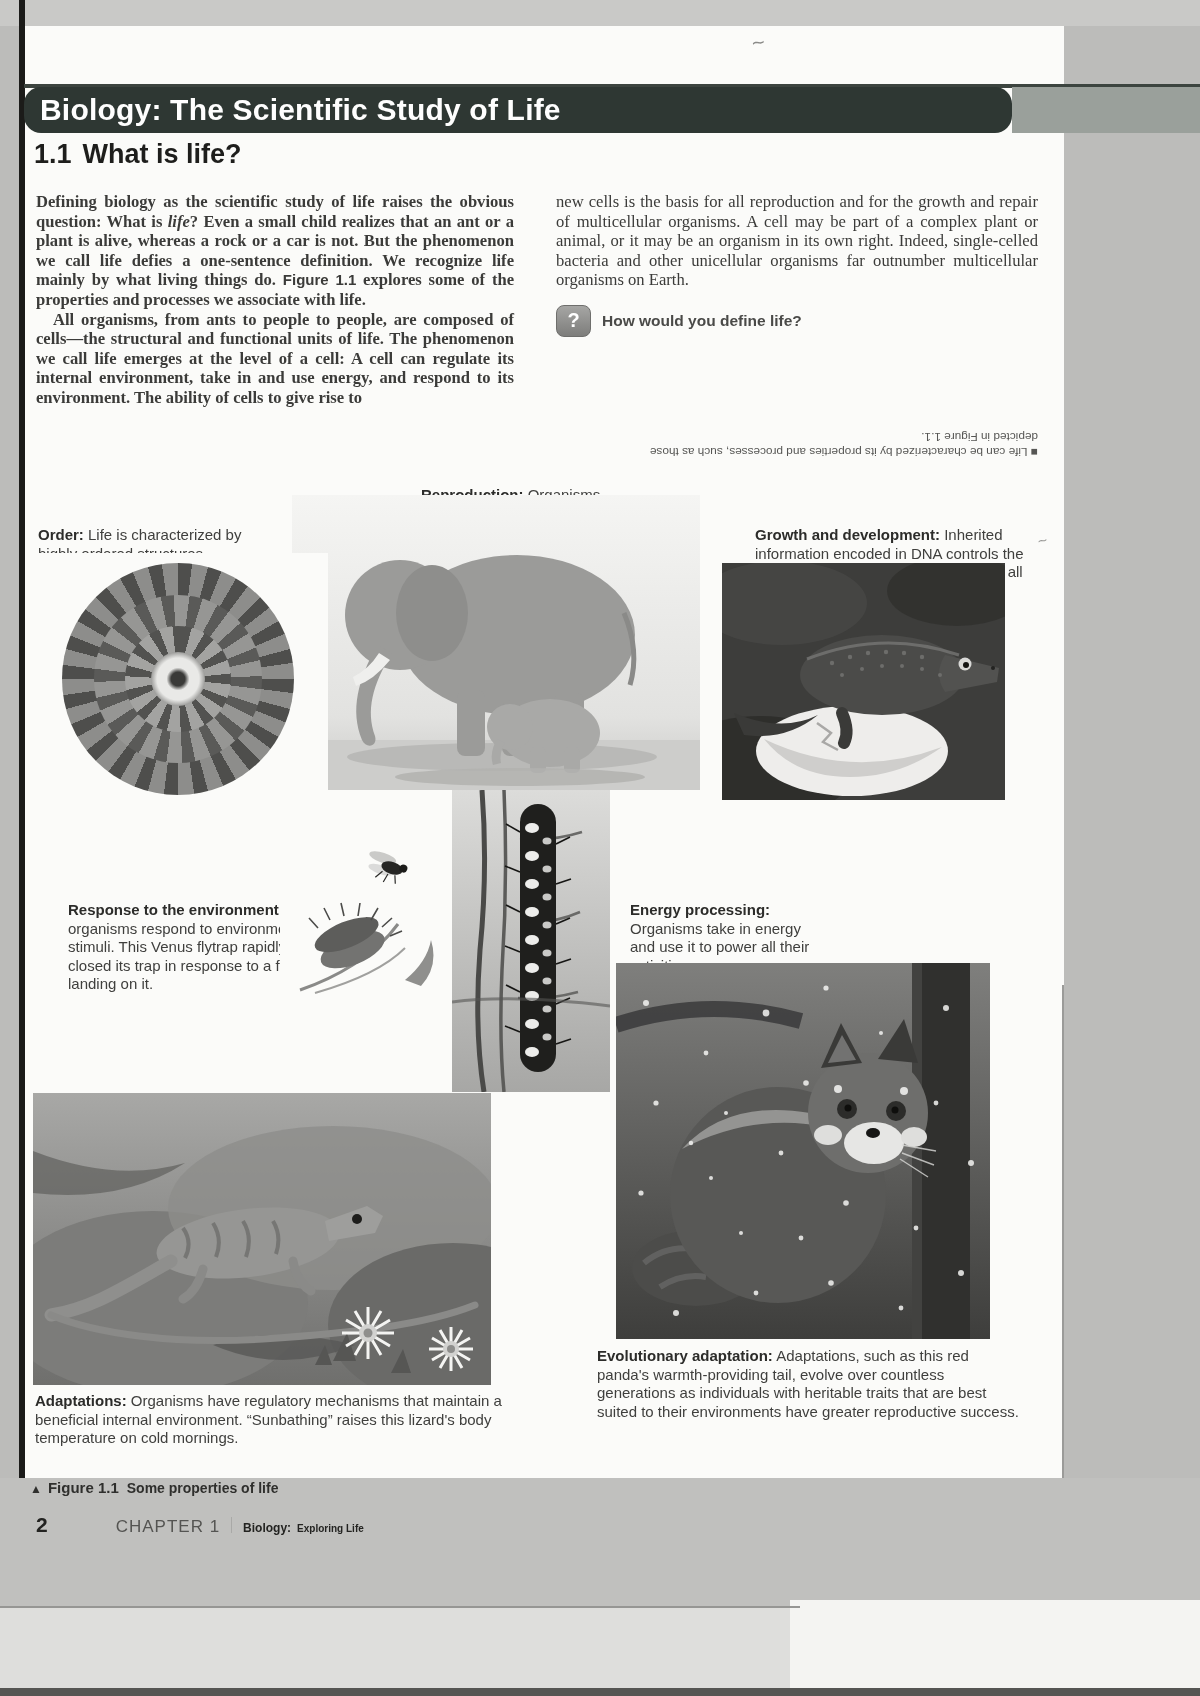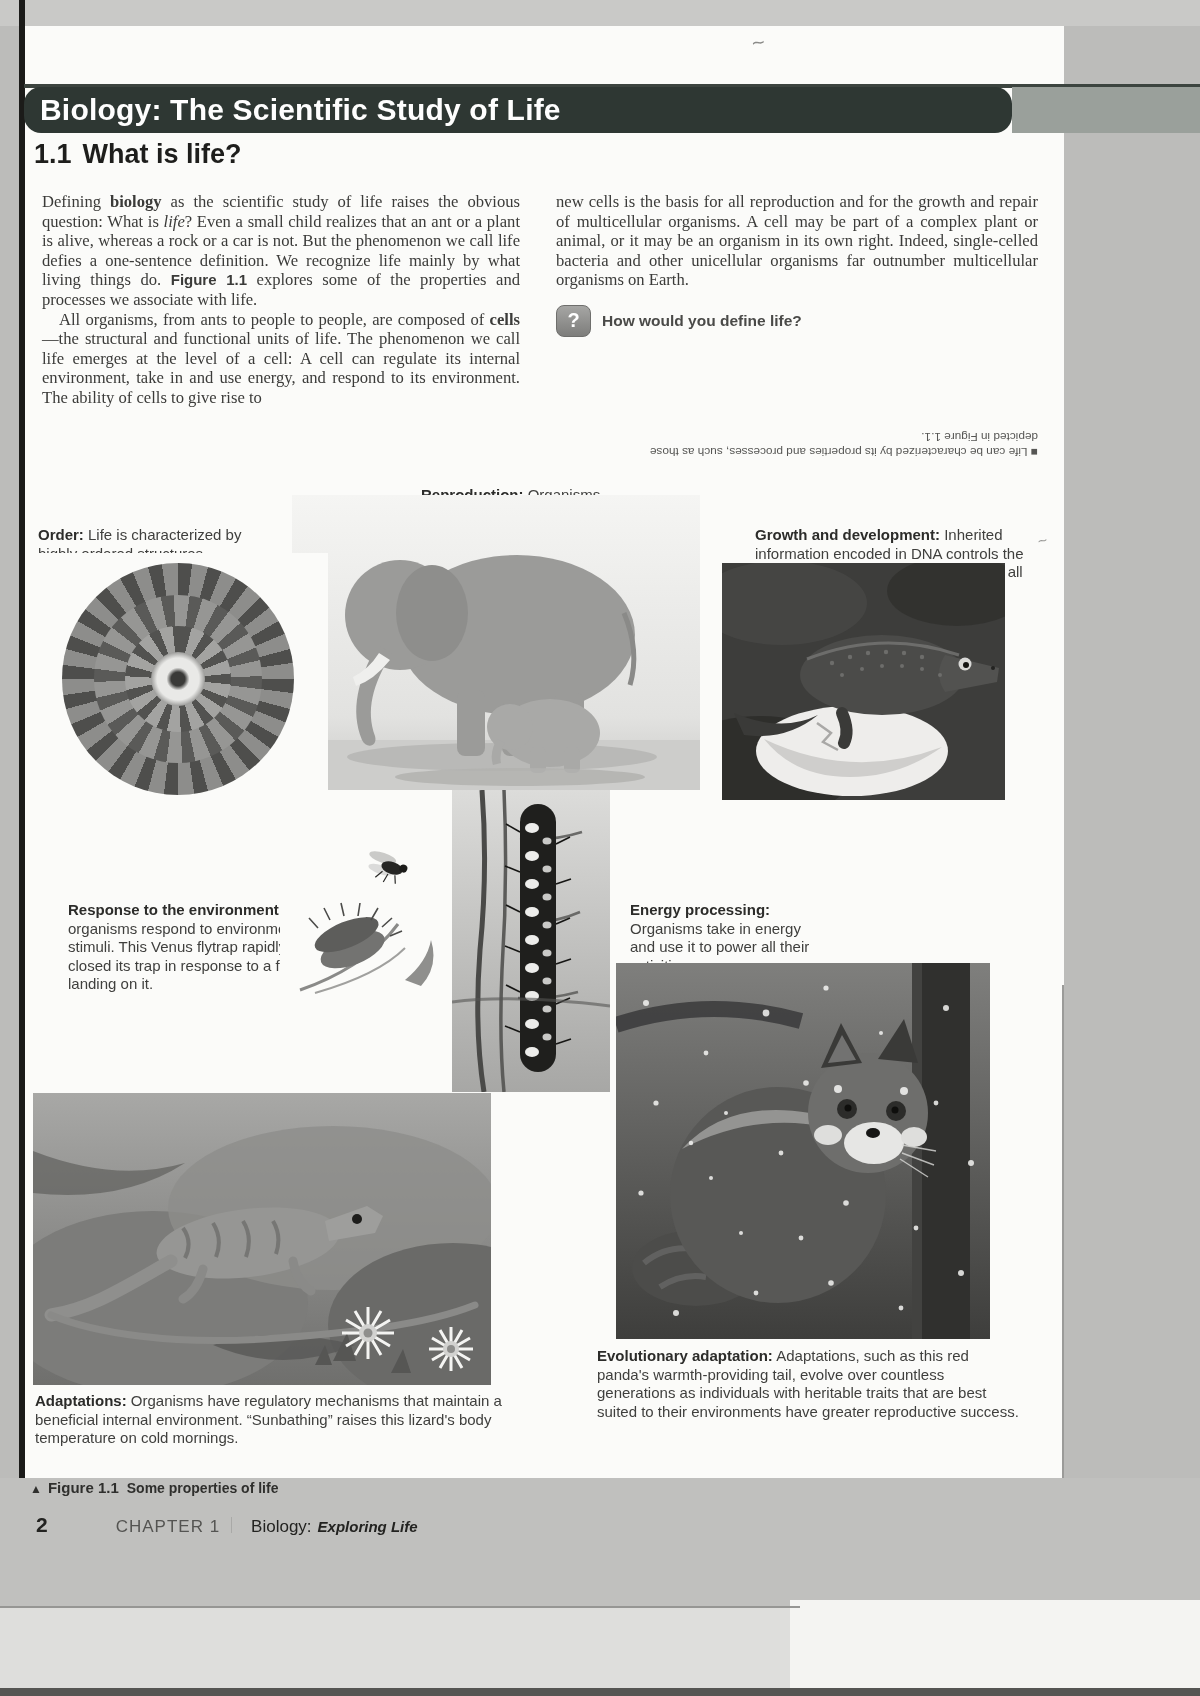--- a/index.html
+++ b/index.html
@@ -27,21 +27,21 @@
     letter-spacing:.2px;border-radius:17px;}
   .banner-ext{left:1012px;top:87px;width:188px;height:46px;background:#9aa09b;}
   
   .section-head{left:34px;top:139px;font-size:27px;font-weight:bold;color:#1e1e1c;}
   .section-head .num{margin-right:11px;}
   
   .col{font-family:"Liberation Serif",serif;font-size:16.6px;line-height:19.6px;
        color:#3b3b39;text-align:justify;}
   .col p{margin:0;}
   .col p.indent{text-indent:17px;}
-  .left-col{left:42px;top:192px;width:478px;}
+  .left-col{left:36px;top:192px;width:478px;font-weight:bold;}
   .right-col{left:556px;top:192px;width:482px;}
   .figref{font-family:"Liberation Sans",sans-serif;font-size:15px;}
   
   .checkpoint{display:flex;align-items:center;gap:11px;margin-top:15px;}
   .qicon{width:33px;height:30px;border-radius:8px;border:1px solid #6e6e6c;
     background:linear-gradient(#a6a6a4,#7d7d7b);color:#fff;font-weight:bold;font-size:20px;
     display:flex;align-items:center;justify-content:center;font-family:"Liberation Sans",sans-serif;}
   .question{font-weight:bold;font-size:15.5px;color:#4a4a48;font-family:"Liberation Sans",sans-serif;}
   .flipped{left:566px;top:429px;width:472px;transform:rotate(180deg);
     font-size:11.8px;line-height:15px;color:#565654;font-family:"Liberation Sans",sans-serif;}
@@ -78,22 +78,22 @@
   .s4{left:93px;top:93px;width:54px;height:54px;
       background:radial-gradient(circle,#3a3a38 0 18%,#e9e9e7 30% 55%,#6f6f6d 80%);}
   
   .figcap{left:30px;top:1479px;font-size:14px;font-weight:bold;color:#2f2f2d;}
   .figcap .marker{font-size:12px;margin-right:6px;}
   .figcap .lbl{font-size:15px;margin-right:8px;}
   .footer{left:36px;top:1513px;display:flex;align-items:baseline;}
   .pagenum{font-weight:bold;font-size:21px;color:#232321;}
   .chapter{font-size:17px;letter-spacing:1px;color:#55555 3;margin-left:68px;color:#545452;}
   .fdiv{width:1px;height:16px;background:#a9a9a7;margin:0 11px;align-self:center;}
-  .booktitle{font-weight:normal;font-size:17px;color:#232321;margin-left:8px;}
-  .booksub{font-weight:bold;font-style:italic;font-size:15px;color:#232321;margin-left:6px;}
+  .booktitle{font-weight:bold;font-size:12px;color:#232321;}
+  .booksub{font-weight:bold;font-size:10px;color:#232321;margin-left:6px;}
 </style>
 </head>
 <body>
 
 <div class="abs top-band"></div>
 <div class="abs page"></div>
 <div class="abs gutter"></div>
 <div class="abs edge-line"></div>
 <div class="abs band1"></div>
 <div class="abs band2"></div>

